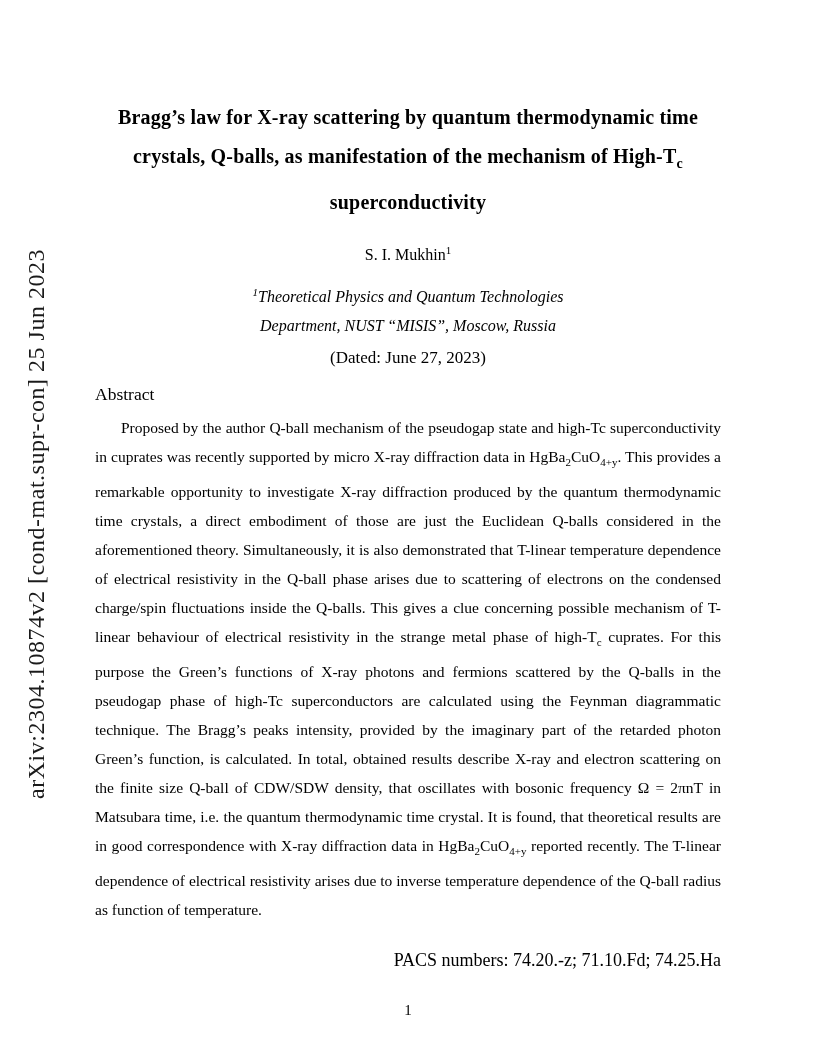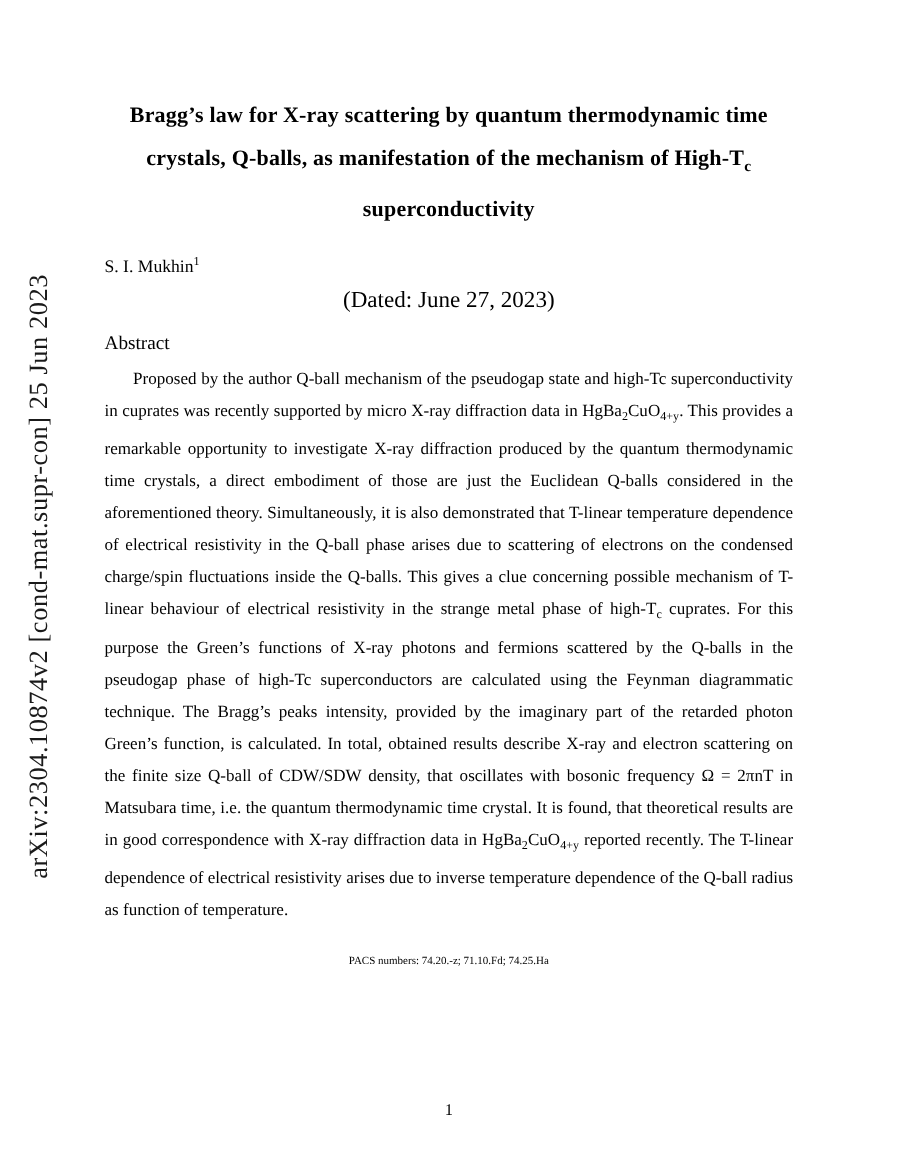--- a/index.html
+++ b/index.html
@@ -25,67 +25,67 @@
     top: 524px;
     transform: translate(-50%, -50%) rotate(-90deg);
     white-space: nowrap;
     font-size: 24px;
     letter-spacing: 0.5px;
     color: #1a1a1a;
   }
   .content {
     position: absolute;
     left: 95px;
-    top: 0;
+    top: 12px;
     width: 626px;
   }
   .title {
     margin-top: 86px;
     text-align: center;
     font-size: 20px;
     line-height: 39px;
     font-weight: bold;
     letter-spacing: 0.2px;
   }
   .title sub { font-size: 14px; }
   .author {
     margin-top: 22px;
-    text-align: left;
+    text-align: center;
     font-size: 16px;
   }
   .author sup { font-size: 11px; }
   .affiliation {
     margin-top: 14px;
     text-align: center;
     font-style: italic;
     font-size: 16px;
     line-height: 28px;
   }
   .affiliation sup { font-size: 11px; }
   .date {
     margin-top: 8px;
     text-align: center;
-    font-size: 21px;
+    font-size: 17px;
   }
   .abstract-heading {
     margin-top: 16px;
     font-size: 17.5px;
   }
   .abstract {
     margin-top: 8px;
     text-align: justify;
     font-size: 15.5px;
     line-height: 29px;
     text-indent: 26px;
   }
   .abstract sub { font-size: 11px; }
   .pacs {
     margin-top: 26px;
-    font-size: 10px;
-    text-align: center;
+    font-size: 18px;
+    text-align: right;
   }
   .page-number {
     position: absolute;
     left: 0;
     right: 0;
     top: 1002px;
     text-align: center;
     font-size: 15px;
   }
 </style>
@@ -95,20 +95,24 @@
 <div class="page">
 
   <div class="arxiv-watermark">arXiv:2304.10874v2  [cond-mat.supr-con]  25 Jun 2023</div>
 
   <div class="content">
 
     <div class="title">Bragg’s law for X-ray scattering by quantum thermodynamic time crystals, Q-balls, as manifestation of the mechanism of High-T<sub>c</sub> superconductivity</div>
 
     <div class="author">S.  I.  Mukhin<sup>1</sup></div>
 
+    <div class="affiliation">
+      <div><sup>1</sup>Theoretical Physics and Quantum Technologies</div>
+      <div>Department, NUST “MISIS”, Moscow, Russia</div>
+    </div>
 
     <div class="date">(Dated: June 27, 2023)</div>
 
     <div class="abstract-heading">Abstract</div>
 
     <div class="abstract">Proposed by the author Q-ball mechanism of the pseudogap state and high-Tc superconductivity in cuprates was recently supported by micro X-ray diffraction data in HgBa<sub>2</sub>CuO<sub>4+y</sub>.  This provides a remarkable opportunity to investigate X-ray diffraction produced by the quantum thermodynamic time crystals, a direct embodiment of those are just the Euclidean Q-balls considered in the aforementioned theory. Simultaneously, it is also demonstrated that T-linear temperature dependence of electrical resistivity in the Q-ball phase arises due to scattering of electrons on the condensed charge/spin fluctuations inside the Q-balls. This gives a clue concerning possible mechanism of T-linear behaviour of electrical resistivity in the strange metal phase of high-T<sub>c</sub> cuprates. For this purpose the Green’s functions of X-ray photons and fermions scattered by the Q-balls in the pseudogap phase of high-Tc superconductors are calculated using the Feynman diagrammatic technique.  The Bragg’s peaks intensity, provided by the imaginary part of the retarded photon Green’s function, is calculated.  In total, obtained results describe X-ray and electron scattering on the finite size Q-ball of CDW/SDW density, that oscillates with bosonic frequency Ω = 2πnT in Matsubara time, i.e.  the quantum thermodynamic time crystal.  It is found, that theoretical results are in good correspondence with X-ray diffraction data in HgBa<sub>2</sub>CuO<sub>4+y</sub> reported recently.  The T-linear dependence of electrical resistivity arises due to inverse temperature dependence of the Q-ball radius as function of temperature.</div>
 
     <div class="pacs">PACS numbers: 74.20.-z; 71.10.Fd; 74.25.Ha</div>
 
   </div>

